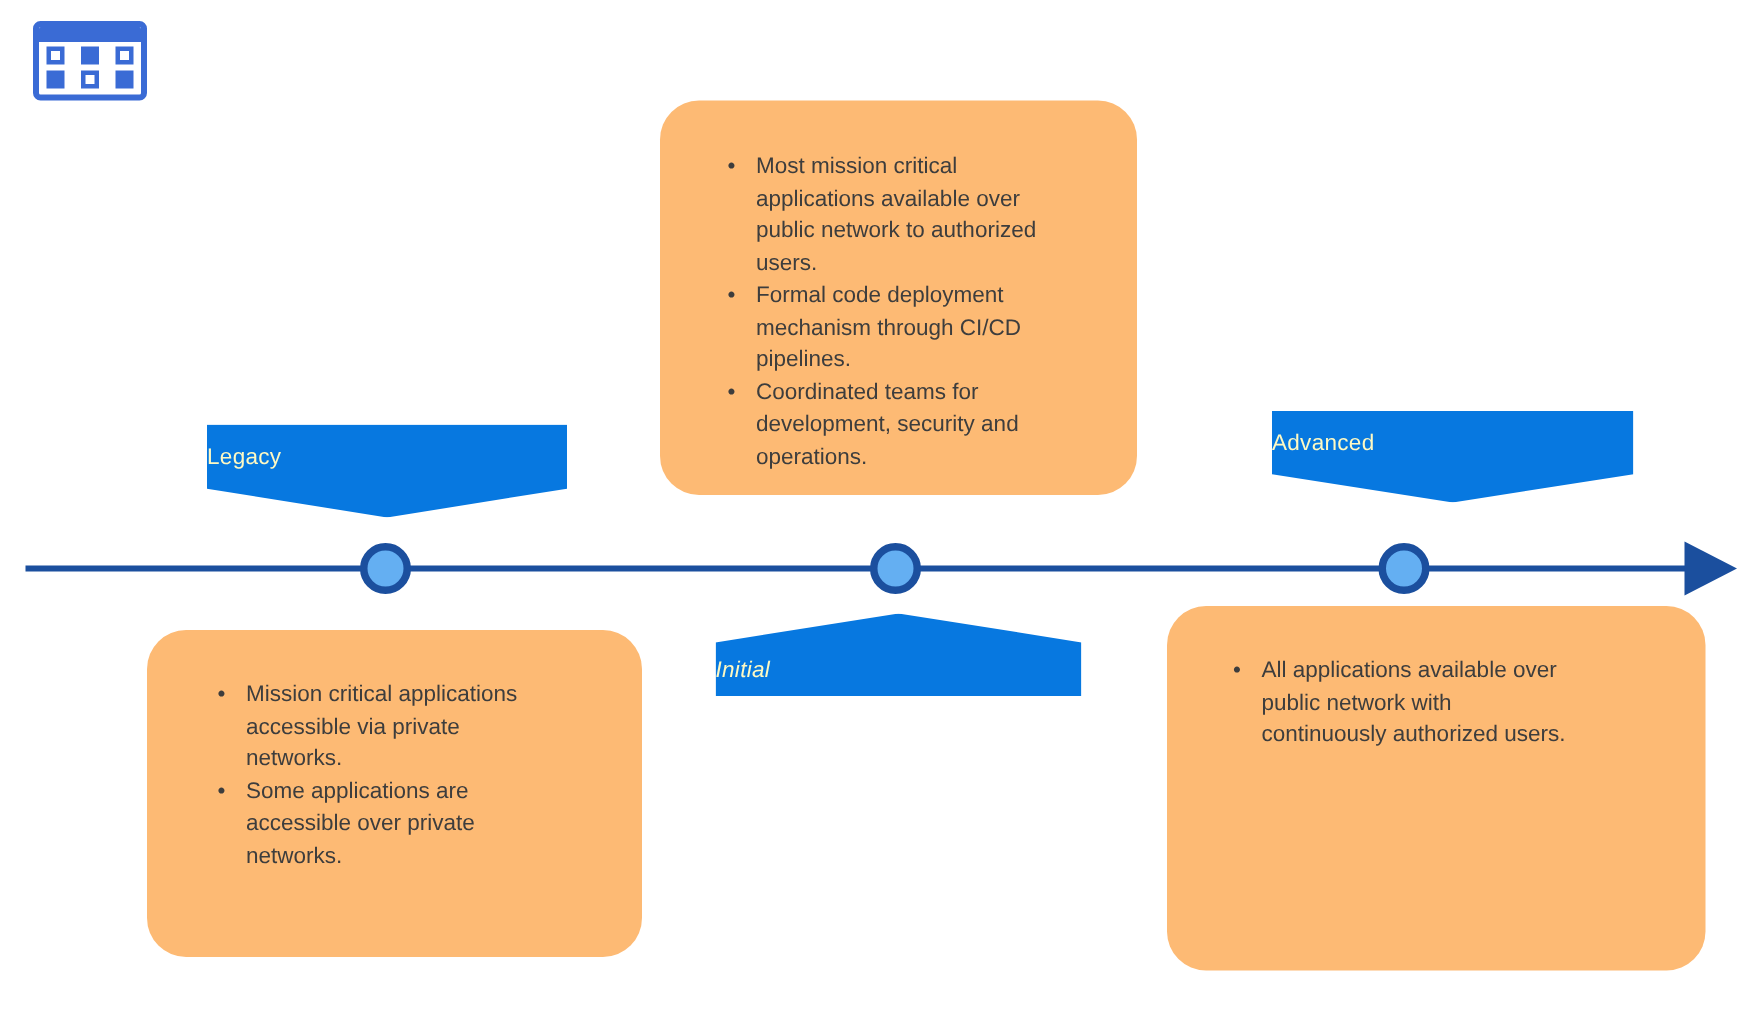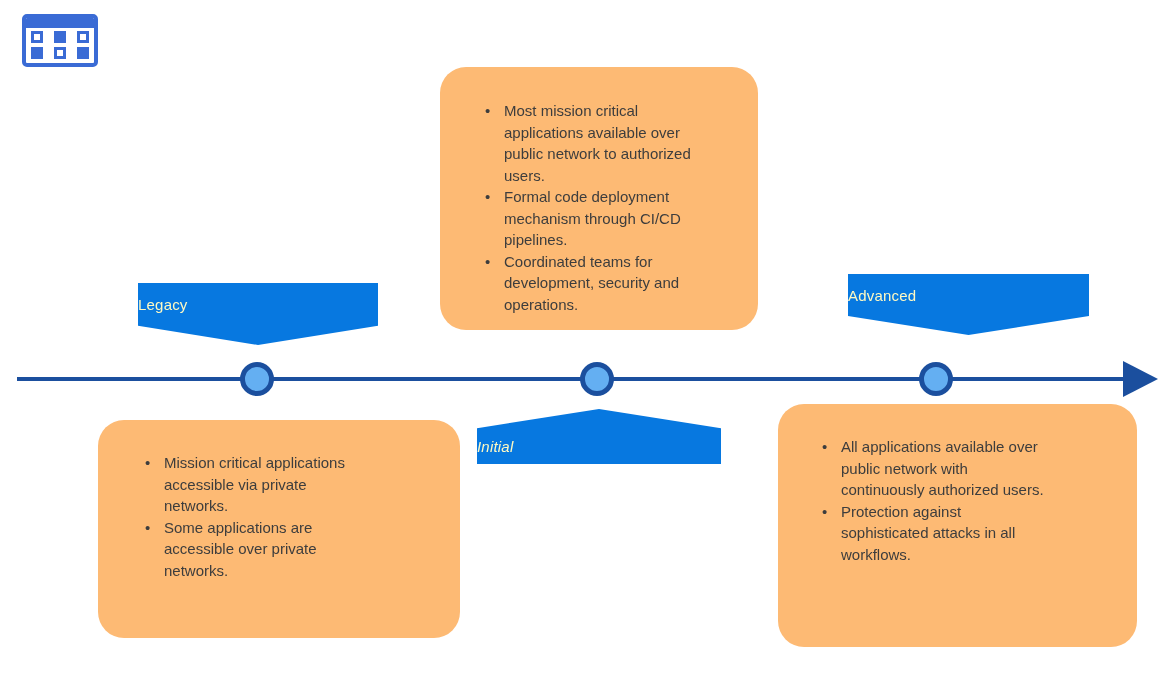--- a/index.html
+++ b/index.html
@@ -44,21 +44,21 @@
   .banner.legacy   { left:138px; top:283px; width:240px; height:62px; }
   .banner.advanced { left:817px; top:274px; width:241px; height:61px;margin-left:31px; }
   .banner.initial  { left:477px; top:409px; width:244px; height:55px; }
 
   
   .infobox {
     position:absolute; background:#fdba74; border-radius:26px;
     color:#3d3d3d; font-size:15px; line-height:21.5px;
   }
   .infobox.initial  { left:440px; top:67px;  width:318px; height:263px; padding:33px 12px 0 45px; }
-  .infobox.legacy   { left:98px;  top:420px; width:362px; height:218px; padding:32px 8px 0 47px; }
+  .infobox.legacy   { left:98px;  top:420px; width:330px; height:218px; padding:32px 8px 0 47px; }
   .infobox.advanced { left:778px; top:404px; width:359px; height:243px; padding:32px 8px 0 44px; }
   .infobox ul { list-style:none; }
   .infobox li { position:relative; padding-left:19px; white-space:pre-line; }
   .infobox li::before { content:"•"; position:absolute; left:0; top:0; }
 </style>
 </head>
 <body>
 
 <div class="canvas">
 
@@ -118,19 +118,16 @@
 accessible over private
 networks.</li>
     </ul>
   </div>
 
   <div class="infobox advanced">
     <ul>
       <li>All applications available over
 public network with
 continuously authorized users.</li>
-      <li>Protection against
-sophisticated attacks in all
-workflows.</li>
     </ul>
   </div>
 
 </div>
 
 </body></html>

